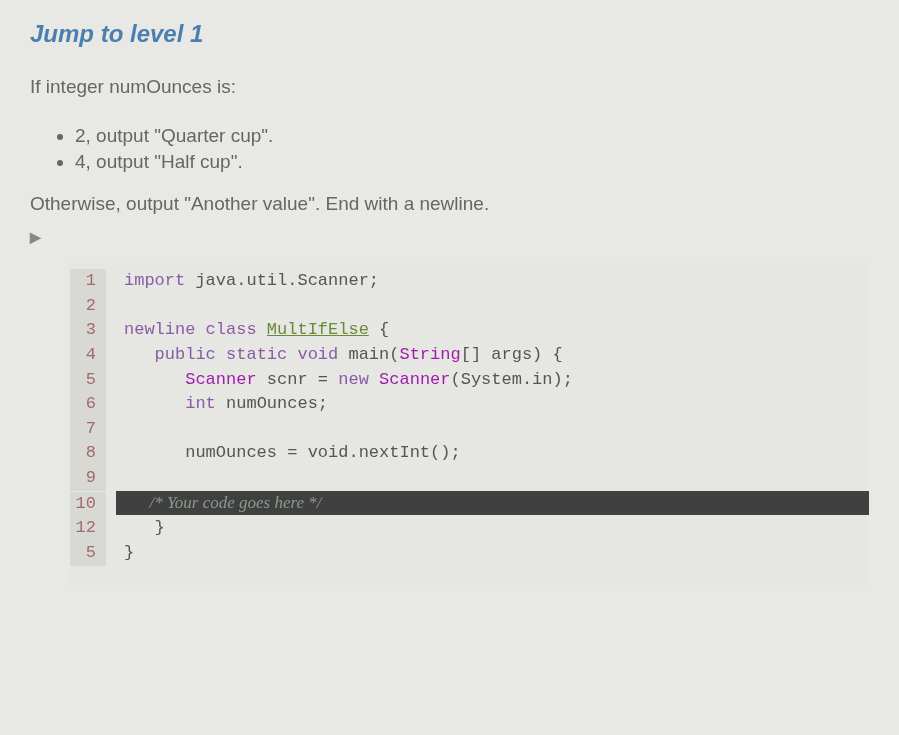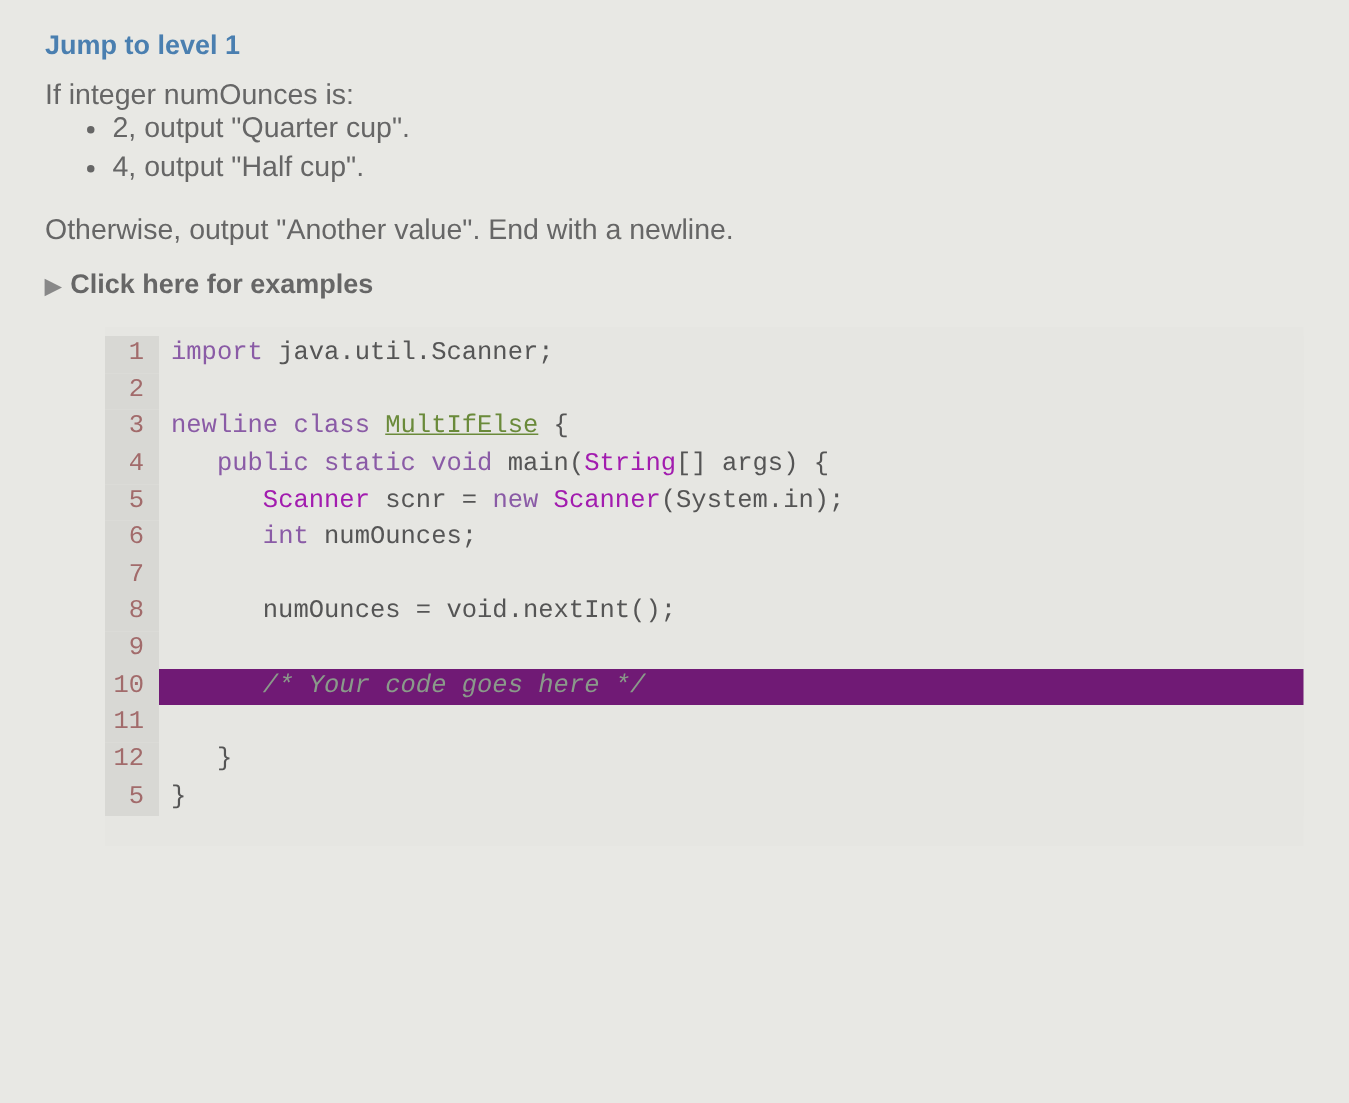--- a/index.html
+++ b/index.html
@@ -11,28 +11,29 @@
       font-family: Arial, Helvetica, sans-serif;
       background: #e8e8e4;
       color: #555;
       padding: 20px 30px;
       font-size: 18px;
       width: 899px;
     }
     .jump-link {
       color: #4a7fb0;
       font-weight: bold;
-      font-size: 18px;
-      margin-bottom: 12px;
+      font-size: 24px;
+      margin-bottom: 28px;
       display: inline-block;
       cursor: pointer;
+      font-style: italic;
     }
     .prompt-text {
       color: #666;
-      margin-bottom: 0;
+      margin-bottom: 27px;
       font-size: 19px;
     }
     .bullet-list {
       margin-left: 45px;
       margin-bottom: 20px;
       color: #666;
     }
     .bullet-list li {
       margin-bottom: 4px;
       font-size: 19px;
@@ -76,23 +77,25 @@
       color: #a26b6b;
       background: #d8d8d4;
       user-select: none;
       flex-shrink: 0;
     }
     .code-content {
       padding-left: 8px;
       white-space: pre;
       background: #e6e6e2;
       flex: 1;
+      margin-left: 10px;
     }
     .highlight-line .code-content {
-      background: #701a75;
+      background: #404040;
+      font-family: Liberation Serif, serif;
     }
     .kw { color: #8a5ba6; }
     .pkg { color: #555; }
     .cls { color: #6a8a3a; text-decoration: underline; }
     .str-type { color: #a21caf; }
     .comment { color: #8a9a8a; font-style: italic; }
   </style>
 </head>
 <body>
 
@@ -104,21 +107,20 @@
 
 <ul class="bullet-list">
   <li>2, output "Quarter cup".</li>
   <li>4, output "Half cup".</li>
 </ul>
 
 <p class="otherwise-text">Otherwise, output "Another value". End with a newline.</p>
 
 <div class="examples-toggle">
   <span class="triangle">▶</span>
-  <span>Click here for examples</span>
 </div>
 
 <div class="code-area" id="code-area">
     <div class="code-line">
       <div class="line-number">1</div>
       <div class="code-content"><span class="kw">import</span> <span class="pkg">java.util.Scanner</span>;</div>
     </div>
     <div class="code-line">
       <div class="line-number">2</div>
       <div class="code-content">&nbsp;</div>
@@ -149,24 +151,20 @@
     </div>
     <div class="code-line">
       <div class="line-number">9</div>
       <div class="code-content">&nbsp;</div>
     </div>
     <div class="code-line highlight-line">
       <div class="line-number">10</div>
       <div class="code-content">      <span class="comment">/* Your code goes here */</span></div>
     </div>
     <div class="code-line">
-      <div class="line-number">11</div>
-      <div class="code-content">&nbsp;</div>
-    </div>
-    <div class="code-line">
       <div class="line-number">12</div>
       <div class="code-content">   }</div>
     </div>
     <div class="code-line">
       <div class="line-number">5</div>
       <div class="code-content">}</div>
     </div>
   </div>
 
 

